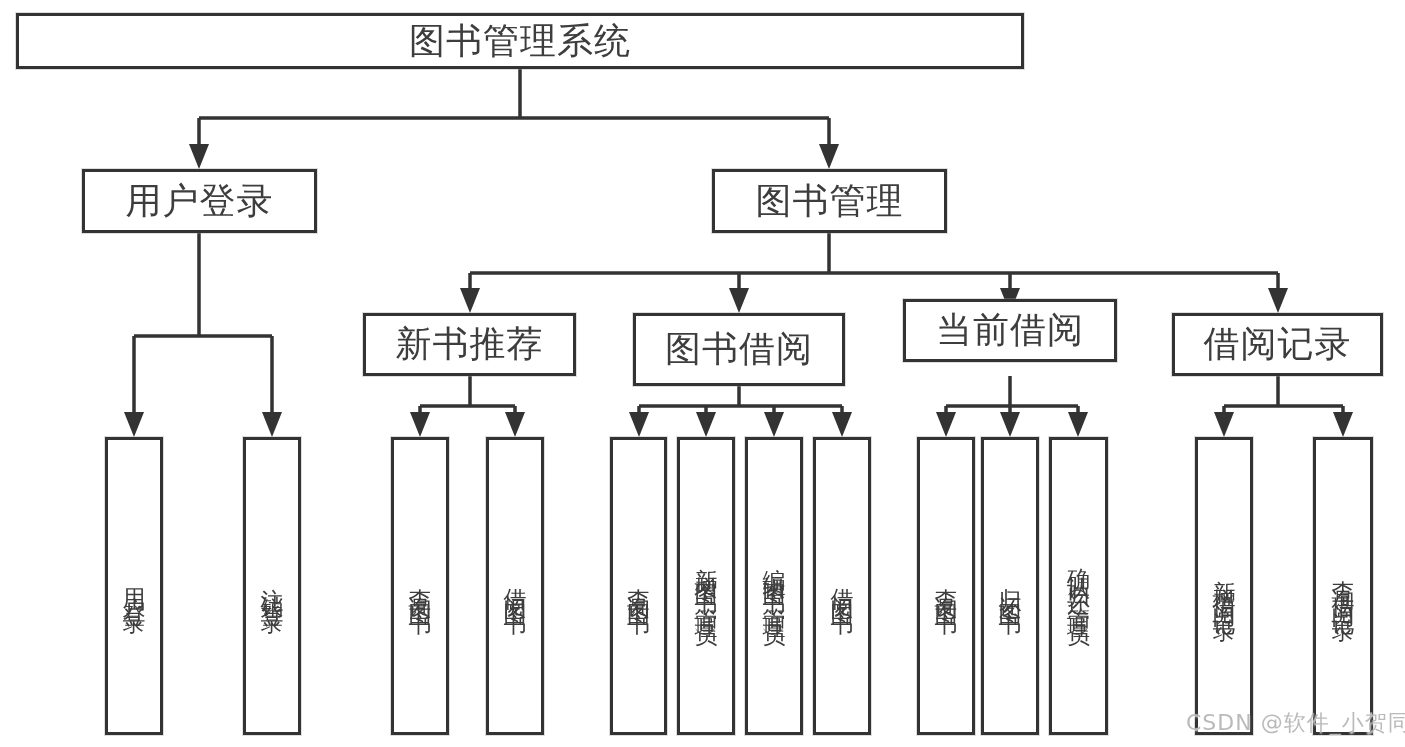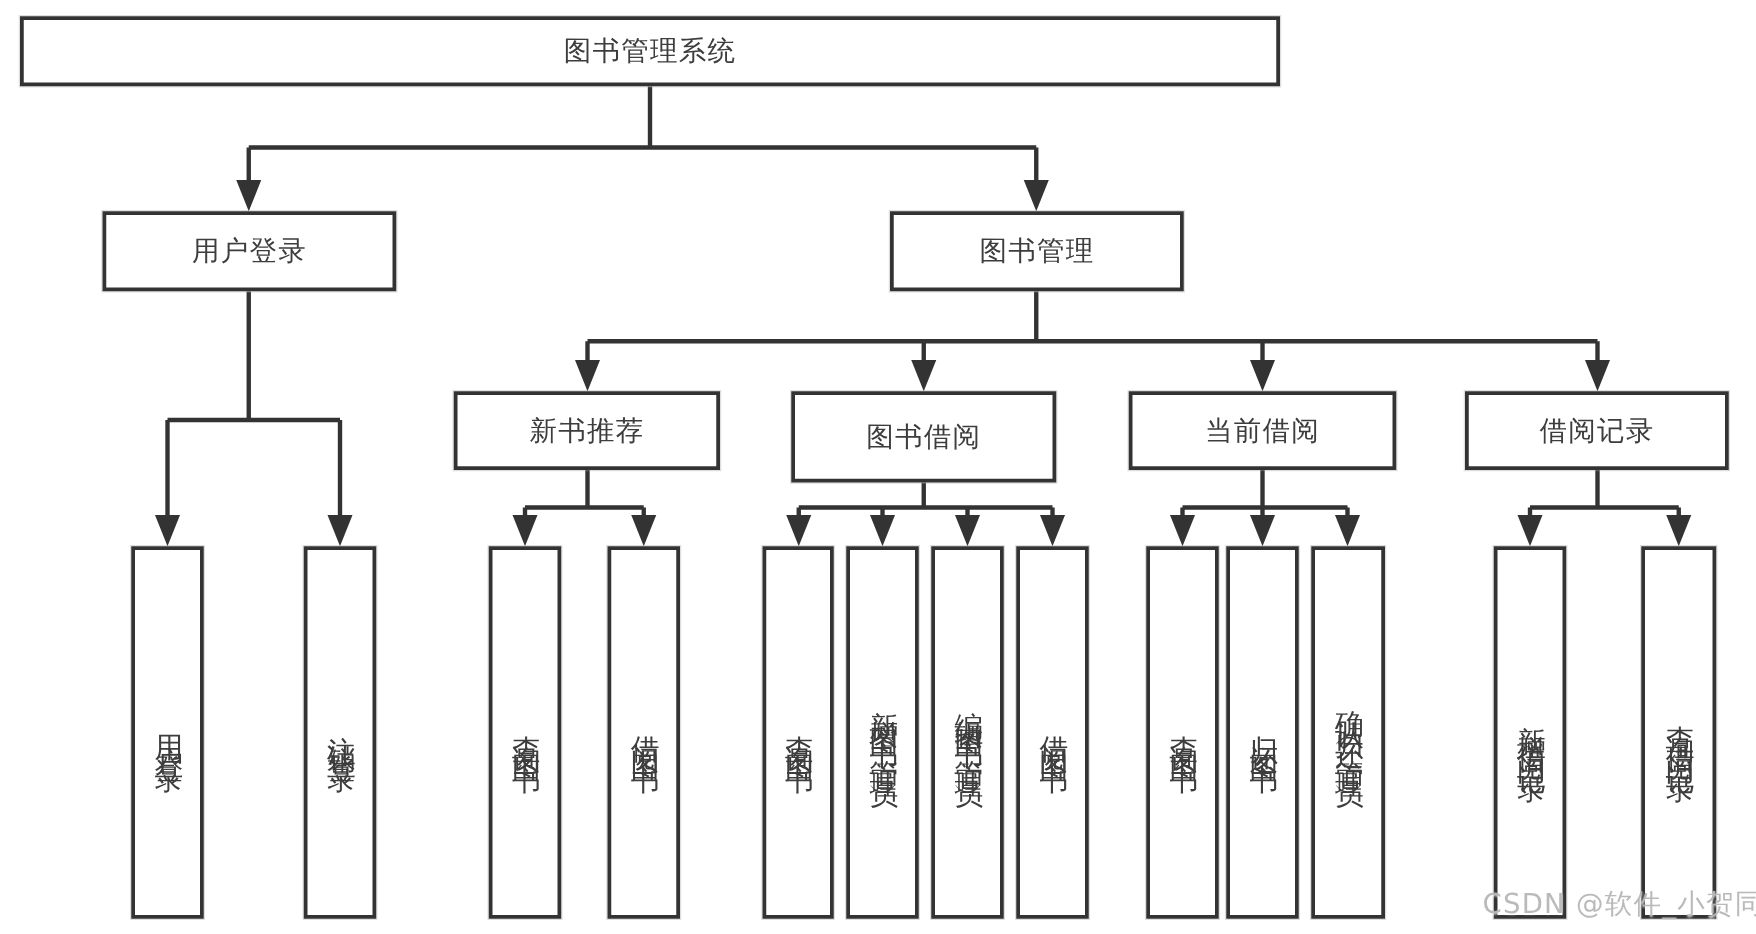--- a/index.html
+++ b/index.html
@@ -16,21 +16,21 @@
     box-sizing:border-box;
     border:3px solid #333333;
     background:#ffffff;
     color:#3d3d3d;
     display:flex;
     align-items:center;
     justify-content:center;
     z-index:2;
     box-shadow:0 0 0 1px rgba(160,160,160,0.35);
   }
-  .h-node{font-size:22px;letter-spacing:1px;white-space:nowrap;}
+  .h-node{font-size:36px;letter-spacing:1px;white-space:nowrap;}
   .v-node{
     writing-mode:vertical-rl;
     text-orientation:mixed;
     font-size:23px;
     letter-spacing:8px;
     line-height:1;
   }
   #watermark{
     position:absolute;
     z-index:5;
@@ -78,21 +78,21 @@
     </g>
   </svg>
 
   <div class="node h-node" style="left:16px;top:13px;width:1008px;height:56px;">图书管理系统</div>
 
   <div class="node h-node" style="left:82px;top:169px;width:235px;height:64px;">用户登录</div>
   <div class="node h-node" style="left:712px;top:169px;width:235px;height:64px;">图书管理</div>
 
   <div class="node h-node" style="left:363px;top:313px;width:213px;height:63px;">新书推荐</div>
   <div class="node h-node" style="left:633px;top:313px;width:212px;height:73px;">图书借阅</div>
-  <div class="node h-node" style="left:903px;top:313px;width:214px;height:63px;">当前借阅</div>
+  <div class="node h-node" style="left:903px;top:299px;width:214px;height:63px;">当前借阅</div>
   <div class="node h-node" style="left:1172px;top:313px;width:211px;height:63px;">借阅记录</div>
 
   <div class="node v-node" style="left:105px;top:437px;width:58px;height:298px;">用户登录</div>
   <div class="node v-node" style="left:243px;top:437px;width:58px;height:298px;">注销登录</div>
   <div class="node v-node" style="left:391px;top:437px;width:58px;height:298px;">查询图书</div>
   <div class="node v-node" style="left:486px;top:437px;width:58px;height:298px;">借阅图书</div>
   <div class="node v-node" style="left:610px;top:437px;width:57px;height:298px;">查询图书</div>
   <div class="node v-node" style="left:677px;top:437px;width:58px;height:298px;">新增图书（管理员）</div>
   <div class="node v-node" style="left:745px;top:437px;width:58px;height:298px;">编辑图书（管理员）</div>
   <div class="node v-node" style="left:813px;top:437px;width:58px;height:298px;">借阅图书</div>

